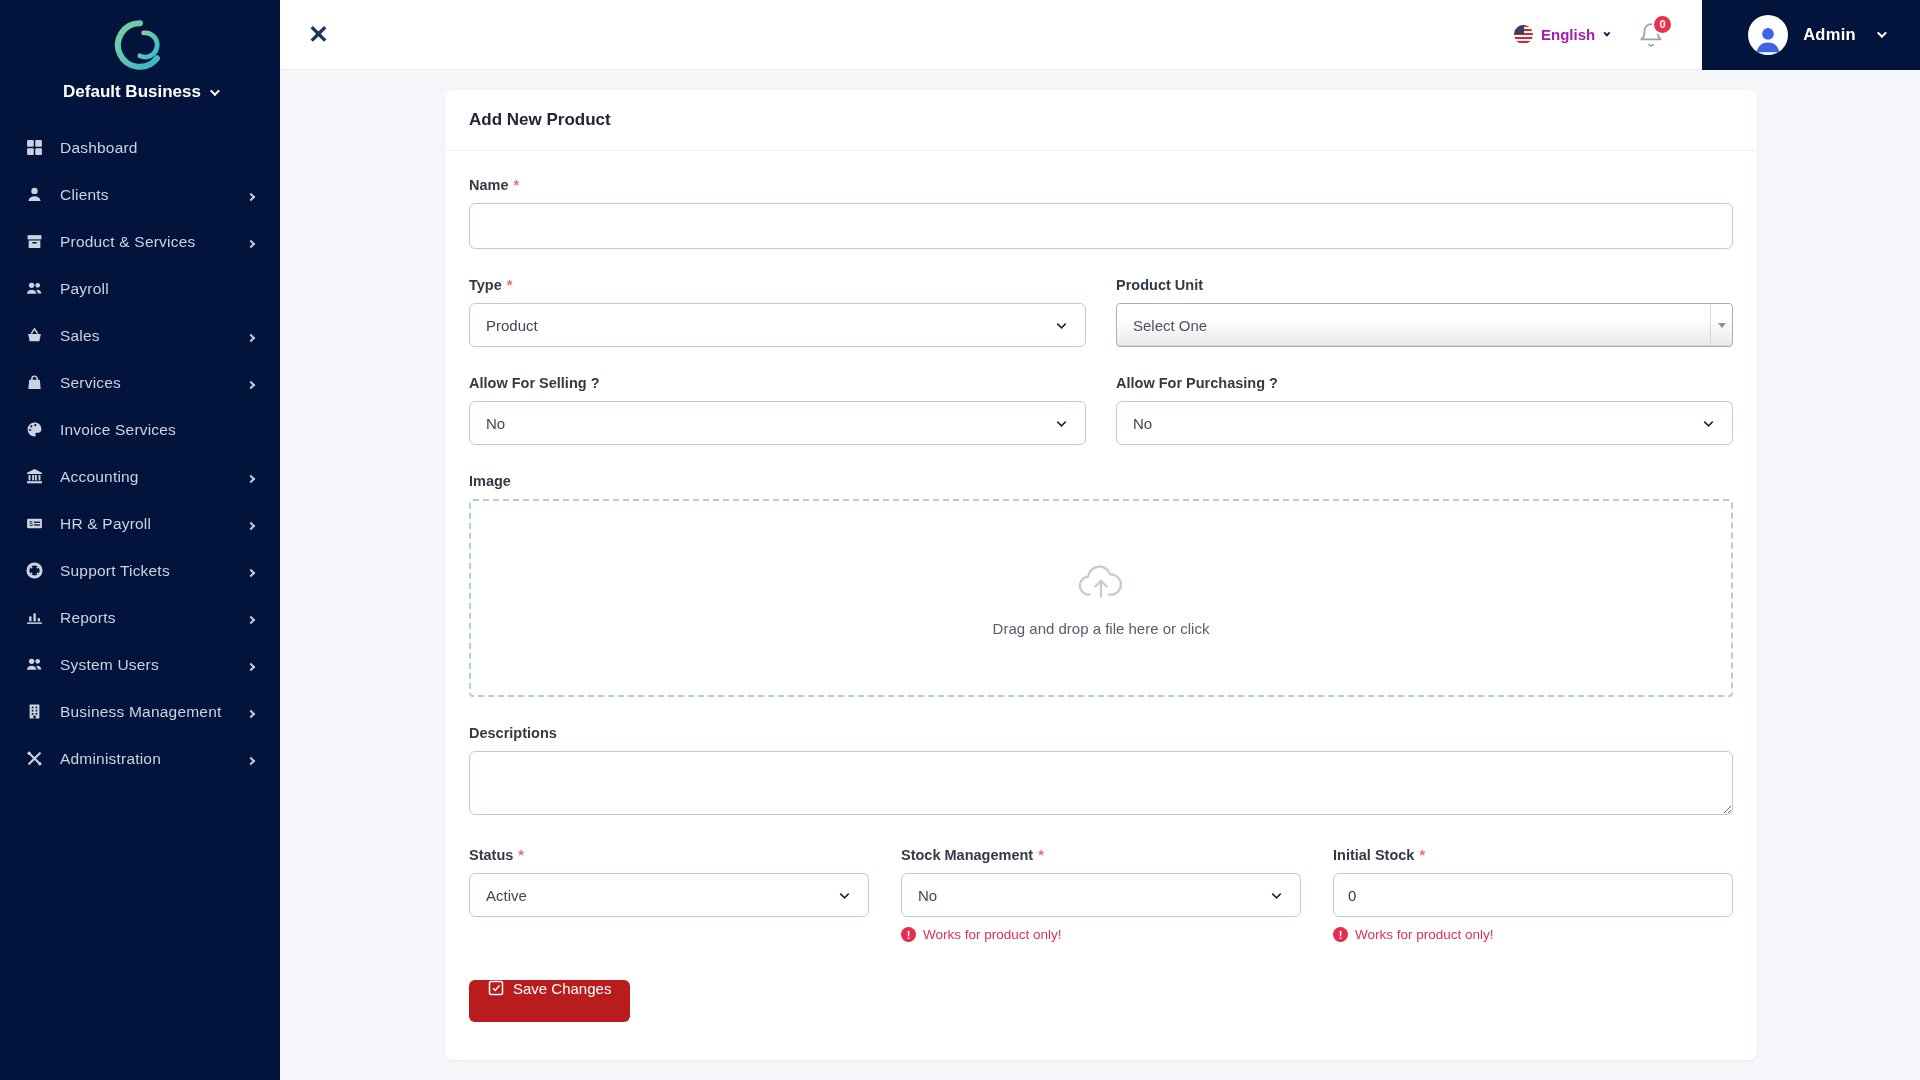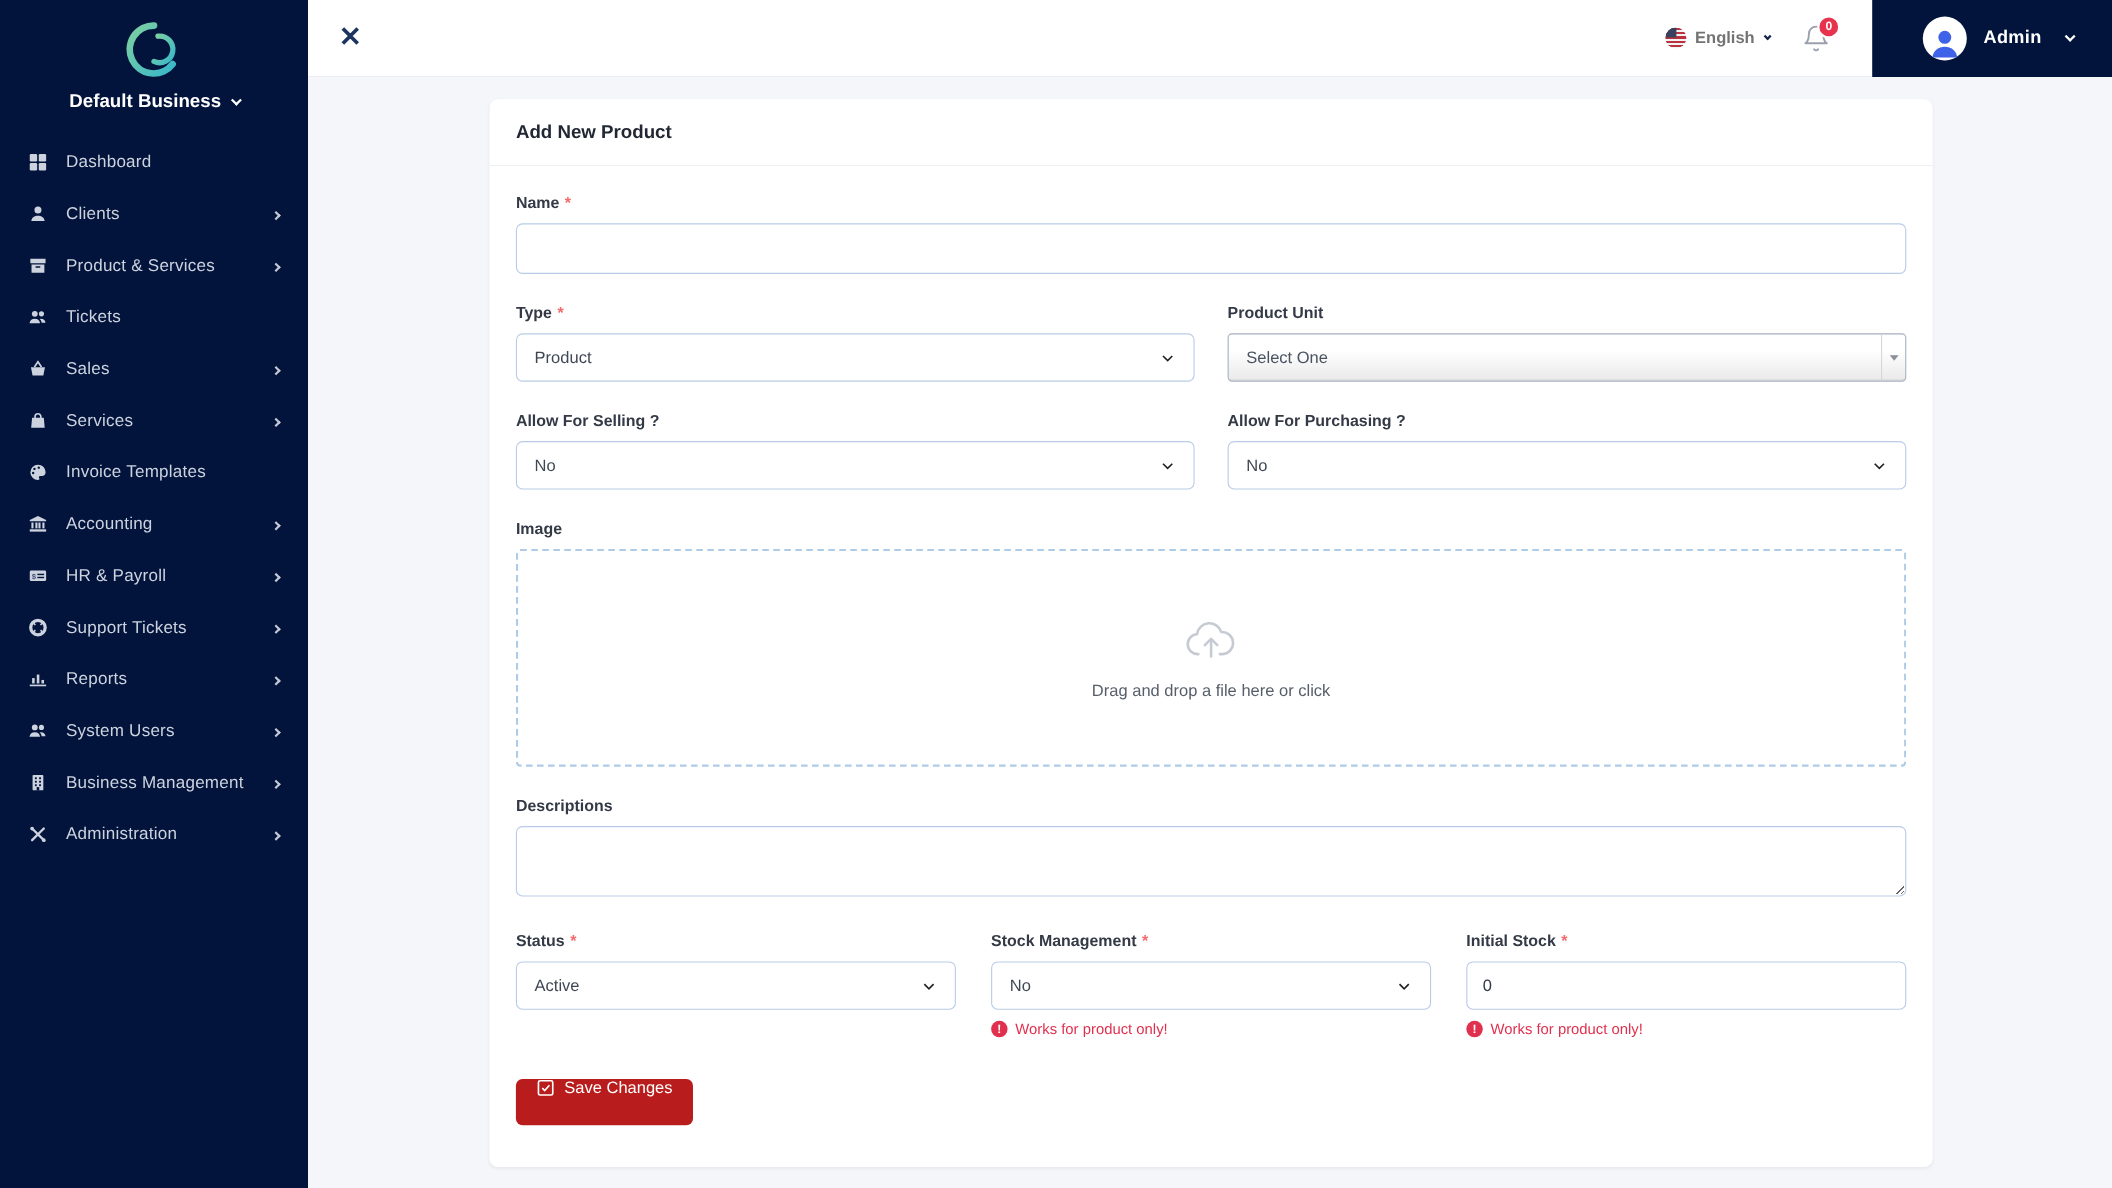--- a/index.html
+++ b/index.html
@@ -18,21 +18,21 @@
   .nav-ico { width:20px; height:18px; margin-right:16px; display:flex; align-items:center; justify-content:center; flex:none; }
   .nav-ico svg { width:17px; height:17px; }
   .nav-label { font-size:15.5px; letter-spacing:.2px; white-space:nowrap; }
   .nav-caret { margin-left:auto; color:#c3c9d6; }
   .nav-caret .caret { width:6px; height:6px; }
 
   
   .topbar { position:absolute; left:280px; top:0; right:0; height:70px; background:#fff; display:flex; align-items:center; padding-left:28px; border-bottom:1px solid #ececf2; }
   .close-btn { font-size:25px; color:#1d3461; cursor:pointer; line-height:1; font-weight:600; }
   .tb-right { margin-left:auto; display:flex; align-items:center; }
-  .lang { display:flex; align-items:center; gap:8px; color:#737373; font-size:15px; font-weight:600; cursor:pointer; margin-right:30px;text-align:center; }
+  .lang { display:flex; align-items:center; gap:8px; color:#a21caf; font-size:15px; font-weight:600; cursor:pointer; margin-right:30px;text-align:center; }
   .flag { width:19px; height:19px; border-radius:50%; position:relative; overflow:hidden; background:repeating-linear-gradient(180deg,#b9333e 0 2px,#f3f3f3 2px 4px); flex:none; }
   .flag::after { content:""; position:absolute; left:0; top:0; width:55%; height:45%; background:#39415e; }
   .lang .caret { width:5px; height:5px; color:#15244b; }
   .bell-wrap { position:relative; margin-right:38px; cursor:pointer; }
   .bell-wrap svg { width:26px; height:26px; display:block; }
   .badge { position:absolute; top:-8px; right:-9px; min-width:21px; height:21px; background:#e8334f; color:#fff; border-radius:50%; font-size:11px; font-weight:700; display:flex; align-items:center; justify-content:center; border:2px solid #fff; }
   .user-block { height:70px; background:#03143c; display:flex; align-items:center; gap:15px; padding:0 36px 0 46px; cursor:pointer; }
   .avatar { width:40px; height:40px; border-radius:50%; background:#fff; display:flex; align-items:flex-end; justify-content:center; overflow:hidden; }
   .avatar svg { width:32px; height:32px; }
   .user-name { color:#fff; font-size:16.5px; font-weight:700; letter-spacing:.3px; }
@@ -128,21 +128,21 @@
     </div>
     <div class="nav-item">
       <span class="nav-ico">
         <svg viewBox="0 0 16 16" fill="currentColor">
             <circle cx="5.3" cy="5" r="2.5"></circle>
             <circle cx="11" cy="5" r="2.2"></circle>
             <path d="M.8 13c.3-2.6 2.2-3.8 4.5-3.8S9.5 10.4 9.8 13z"></path>
             <path d="M10.6 9.2c2 .1 3.6 1.2 3.9 3.4h-3.4c-.1-1.4-.7-2.5-1.6-3.2z"></path>
           </svg>
       </span>
-      <span class="nav-label">Tickets</span>
+      <span class="nav-label">Payroll</span>
     </div>
     <div class="nav-item">
       <span class="nav-ico">
         <svg viewBox="0 0 16 16" fill="none" stroke="currentColor" stroke-width="1.5">
             <path d="M2 6.5h12l-1.4 7H3.4z" fill="currentColor" stroke="none"></path>
             <path d="M5 6.2L8 1.8l3 4.4"></path>
           </svg>
       </span>
       <span class="nav-label">Sales</span>
       <span class="nav-caret"><span class="caret right"></span></span>
@@ -159,21 +159,21 @@
     </div>
     <div class="nav-item">
       <span class="nav-ico">
         <svg viewBox="0 0 16 16" fill="currentColor">
             <path d="M8 1.5a6.5 6.5 0 1 0 0 13c1.2 0 1.6-.8 1-1.7-.5-.8-.2-1.8.9-1.8h1.6c1.7 0 3-1.3 3-3C14.5 4 11.6 1.5 8 1.5z"></path>
             <circle cx="5" cy="5" r="1" fill="#03143c"></circle>
             <circle cx="8.7" cy="3.9" r="1" fill="#03143c"></circle>
             <circle cx="3.9" cy="8.5" r="1" fill="#03143c"></circle>
           </svg>
       </span>
-      <span class="nav-label">Invoice Templates</span>
+      <span class="nav-label">Invoice Services</span>
     </div>
     <div class="nav-item">
       <span class="nav-ico">
         <svg viewBox="0 0 16 16" fill="currentColor">
             <path d="M8 1 15 4.4V5.6H1V4.4z"></path>
             <rect x="2.4" y="6.6" width="1.8" height="5"></rect>
             <rect x="5.8" y="6.6" width="1.8" height="5"></rect>
             <rect x="8.4" y="6.6" width="1.8" height="5"></rect>
             <rect x="11.8" y="6.6" width="1.8" height="5"></rect>
             <rect x="1" y="12.4" width="14" height="2"></rect>

